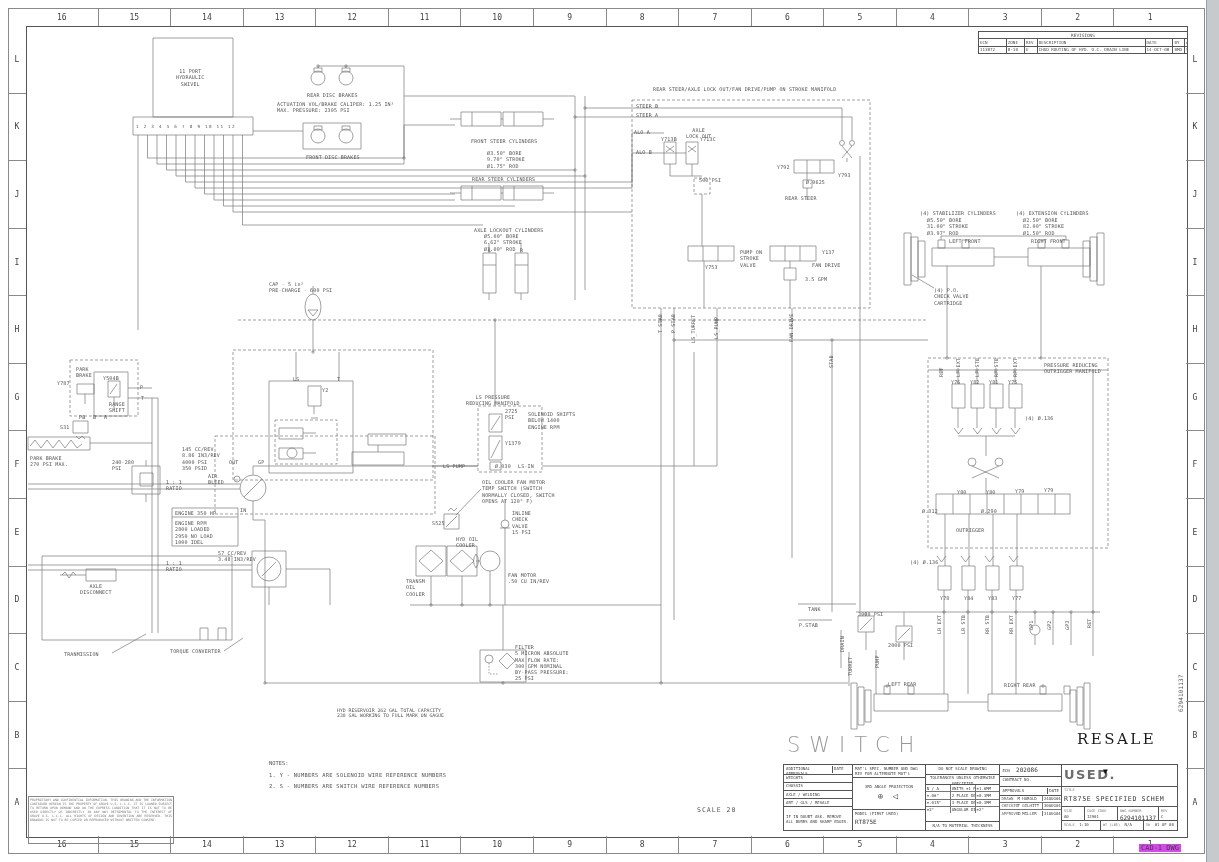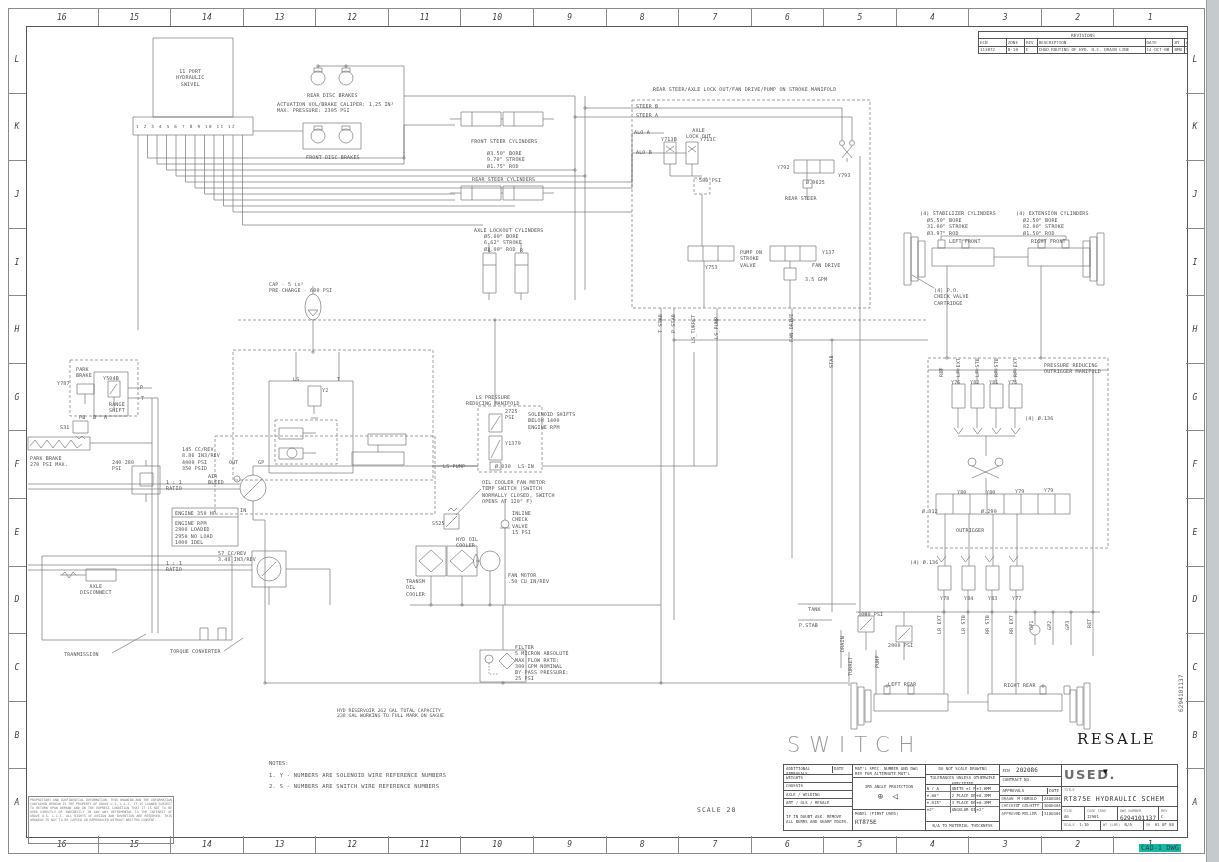--- a/index.html
+++ b/index.html
@@ -2,21 +2,21 @@
 <html><head>
 <meta charset="utf-8">
 <style>
   html,body{margin:0;padding:0;background:#d7d7d7;}
   .sheet{position:relative;width:1219px;height:862px;background:#ffffff;overflow:hidden;
          font-family:"DejaVu Sans Mono",monospace;color:#4f4f4f;}
   .page-edge{position:absolute;left:1206px;top:0;width:13px;height:862px;background:#c7cacc;border-left:1px solid #9aa0a3;}
   .outer-frame{position:absolute;left:8px;top:8px;width:1195px;height:844px;border:0.8px solid #8a8a8a;}
   .inner-frame{position:absolute;left:26px;top:26px;width:1160px;height:810px;border:0.9px solid #555;}
   
-  .band{position:absolute;display:flex;font-style:italic;}
+  .band{position:absolute;display:flex;}
   .band-top{left:26px;top:8px;width:1160px;height:18px;}
   .band-bottom{left:26px;top:836px;width:1160px;height:17px;}
   .band-left{left:8px;top:26px;width:18px;height:810px;flex-direction:column;}
   .band-right{left:1186px;top:26px;width:18px;height:810px;flex-direction:column;}
   .band .zcell{flex:1;display:flex;align-items:center;justify-content:center;
                font-size:8px;color:#3f3f3f;}
   .band-top .zcell,.band-bottom .zcell{border-left:0.6px solid #8a8a8a;}
   .band-top .zcell:first-child,.band-bottom .zcell:first-child{border-left:none;}
   .band-left .zcell,.band-right .zcell{border-top:0.6px solid #8a8a8a;}
   .band-left .zcell:first-child,.band-right .zcell:first-child{border-top:none;}
@@ -47,21 +47,21 @@
   .notes .note-item{margin-bottom:5px;letter-spacing:0.3px;}
   .reservoir{position:absolute;left:337px;top:708px;font-size:4.8px;white-space:pre;color:#555;}
   .proprietary{position:absolute;left:28px;top:796px;width:142px;height:44px;border:0.5px solid #888;
                font-size:3.2px;line-height:1.25;color:#777;padding:1px;overflow:hidden;text-align:justify;}
   
   .carrier{position:absolute;left:787px;top:733px;font-family:"DejaVu Sans",sans-serif;font-weight:300;
            font-size:21px;letter-spacing:9px;color:#999;}
   .metric{position:absolute;left:1077px;top:730px;font-family:"DejaVu Serif",serif;font-size:15px;
           letter-spacing:2.5px;color:#1c1c1c;}
   .scale40{position:absolute;left:697px;top:806px;font-size:6.5px;letter-spacing:1px;color:#555;}
-  .cadnote{position:absolute;left:1139px;top:844px;font-size:7px;color:#3f3f3f;background:#14b8a6;padding:0 2px;}
+  .cadnote{position:absolute;left:1139px;top:844px;font-size:7px;color:#3f3f3f;background:#d946ef;padding:0 2px;}
   
   .tb{position:absolute;left:783px;top:764px;width:393px;height:65px;border:0.8px solid #555;
       display:flex;font-size:4.0px;line-height:1.3;color:#444;background:#fff;}
   .tb-col{display:flex;flex-direction:column;border-left:0.7px solid #555;}
   .tb-col:first-child{border-left:none;}
   .tb-c1{width:72px}.tb-c2{width:76px}.tb-c3{width:78px}.tb-c4{width:64px}.tb-c5{flex:1}
   .tb-cell{border-bottom:0.7px solid #555;padding:0.8px 2px;overflow:hidden;}
   .tb-cell:last-child{border-bottom:none;}
   .tb-cell.c{text-align:center;}
   .tb-h span{border-left:0.7px solid #555;padding-left:1px;}
@@ -733,21 +733,21 @@
           </div>
         </div>
     </div>
     <div class="tb-col tb-c5">
       <div class="tb-cell logo-cell" style="height:19px">
         <span class="grove">USED.</span>
         <span class="grove-tri">▼</span>
       </div>
       <div class="tb-cell" style="height:18px">
         <span class="tb-small">TITLE</span>
-        <div class="title-val">RT875E HYDRAULIC SCHEM</div>
+        <div class="title-val">RT875E SPECIFIED SCHEM</div>
       </div>
       <div class="tb-row" style="height:13px">
         <div class="tb-cell" style="width:18px">
           <span class="tb-small">SIZE</span>
           <div>A0</div>
         </div>
         <div class="tb-cell" style="width:28px">
           <span class="tb-small">CAGE CODE</span>
           <div>12901</div>
         </div>

